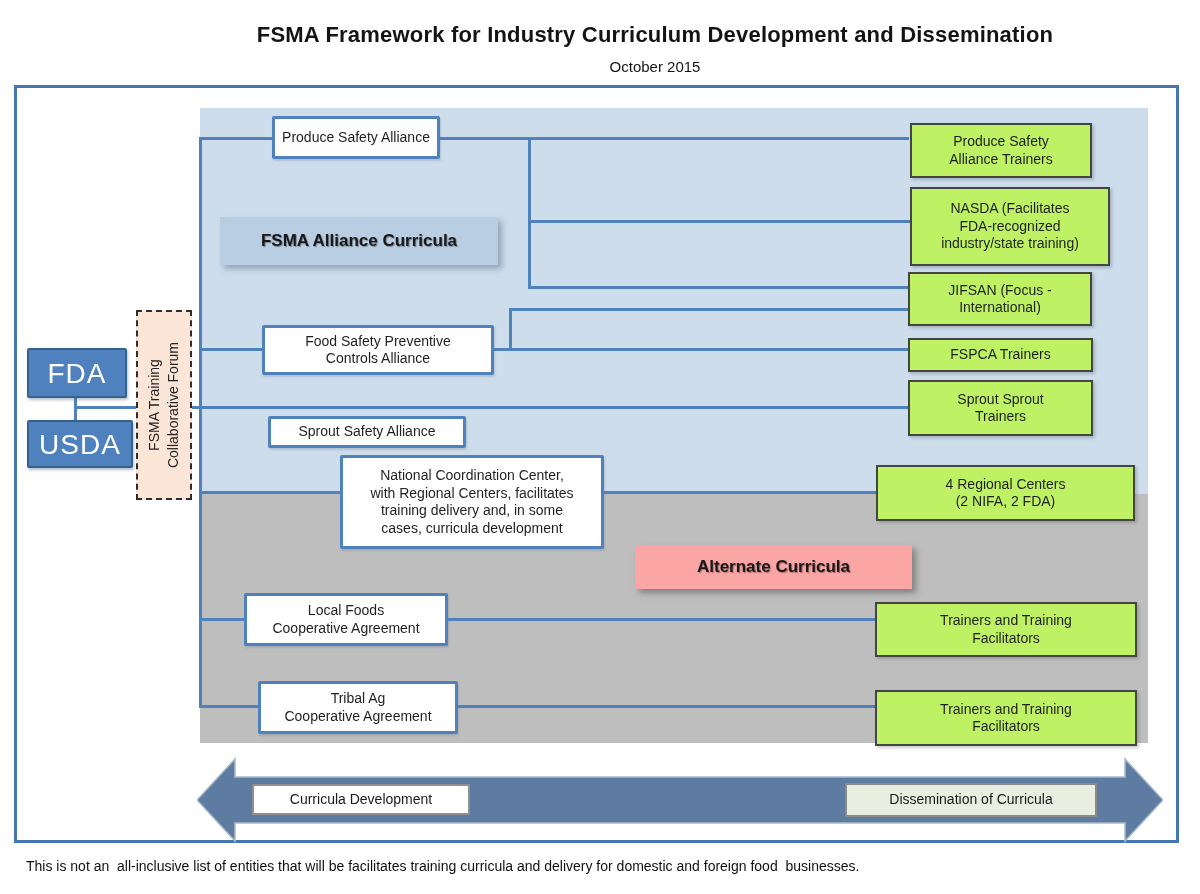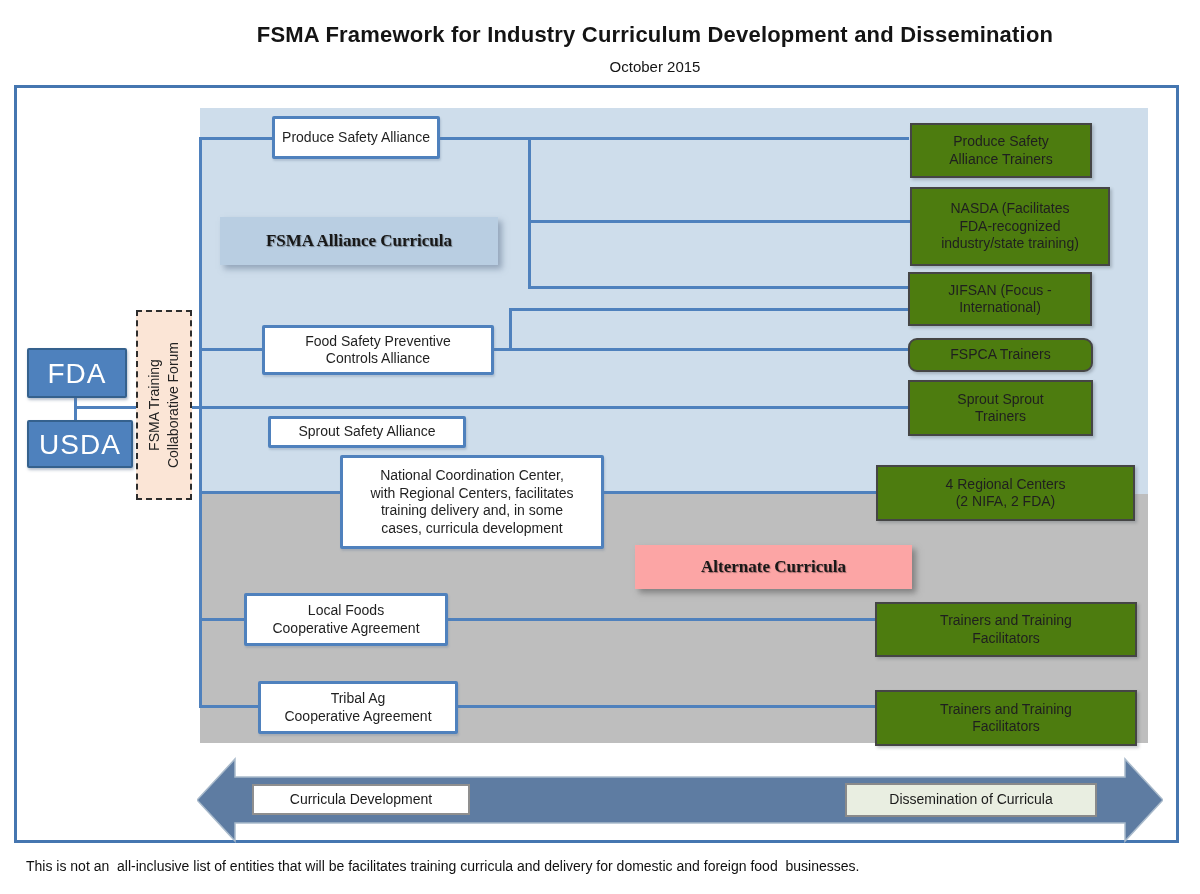--- a/index.html
+++ b/index.html
@@ -19,37 +19,37 @@
   .region-blue { left:200px; top:108px; width:948px; height:387px; background:#CEDDEB; }
   .region-gray { left:200px; top:494px; width:948px; height:249px; background:#BEBEBE; }
 
   .hline { height:3px; background:#4F81BD; }
   .vline { width:3px;  background:#4F81BD; }
 
   .box { display:flex; align-items:center; justify-content:center;
     text-align:center; line-height:1.25; white-space:pre-line; font-size:14px; }
   .wbox { background:#ffffff; border:3px solid #4F81BD; border-radius:2px;
     color:#1f1f1f; box-shadow:1px 2px 2px rgba(110,130,155,.30); padding:2px 6px; }
-  .gbox { background:#4d7c0f; border:2px solid #454545; color:#1f1f1f;
+  .gbox { background:#bef264; border:2px solid #454545; color:#1f1f1f;
     box-shadow:2px 2px 3px rgba(70,80,90,.30); padding:2px 10px; }
 
   .agency { background:#4E81BD; border:2px solid #35618D; border-radius:2px;
     color:#ffffff; font-size:28px; letter-spacing:1px;
     box-shadow:1px 2px 3px rgba(90,110,140,.45); }
 
   .forum { left:136px; top:310px; width:56px; height:190px;
     background:#FBE5D6; border:2px dashed #2d2d2d; }
   .forum-text { position:absolute; left:50%; top:50%;
     transform:translate(-50%,-50%) rotate(-90deg);
     white-space:nowrap; text-align:center; font-size:14px; color:#222;
     line-height:1.35; }
 
   .section-label { font-weight:bold; font-size:17px; color:#181818;
     display:flex; align-items:center; justify-content:center;
-    text-shadow:1px 1px 1px rgba(0,0,0,.35);font-family:Liberation Serif, serif; }
+    text-shadow:1px 1px 1px rgba(0,0,0,.35); }
   .alliance-label { left:220px; top:217px; width:278px; height:48px;
     background:#B9CEE2; box-shadow:4px 4px 6px rgba(100,120,145,.55); }
   .alternate-label { left:635px; top:545px; width:277px; height:44px;
     background:#fca5a5; box-shadow:4px 4px 6px rgba(80,80,80,.55); }
 
   .arrow-wrap { left:197px; top:757px; width:966px; height:86px; }
   .arrow-label-left { left:252px; top:784px; width:218px; height:31px;
     background:#ffffff; border:2px solid #8f8f8f; }
   .arrow-label-right { left:845px; top:783px; width:252px; height:34px;
     background:#E9EEE1; border:2px solid #8a8a8a; }
@@ -110,21 +110,21 @@
   <div class="abs box wbox" style="left:258px; top:681px; width:200px; height:53px;">Tribal Ag
 Cooperative Agreement</div>
 
   <div class="abs box gbox" style="left:910px; top:123px; width:182px; height:55px;">Produce Safety
 Alliance Trainers</div>
   <div class="abs box gbox" style="left:910px; top:187px; width:200px; height:79px;">NASDA (Facilitates
 FDA-recognized
 industry/state training)</div>
   <div class="abs box gbox" style="left:908px; top:272px; width:184px; height:54px;">JIFSAN (Focus -
 International)</div>
-  <div class="abs box gbox" style="left:908px; top:338px; width:185px; height:34px;border-radius:9px;">FSPCA Trainers</div>
+  <div class="abs box gbox" style="left:908px; top:338px; width:185px; height:34px;">FSPCA Trainers</div>
   <div class="abs box gbox" style="left:908px; top:380px; width:185px; height:56px;">Sprout Sprout
 Trainers</div>
   <div class="abs box gbox" style="left:876px; top:465px; width:259px; height:56px;">4 Regional Centers
 (2 NIFA, 2 FDA)</div>
   <div class="abs box gbox" style="left:875px; top:602px; width:262px; height:55px;">Trainers and Training
 Facilitators</div>
   <div class="abs box gbox" style="left:875px; top:690px; width:262px; height:56px;">Trainers and Training
 Facilitators</div>
 
   <div class="abs arrow-wrap">

